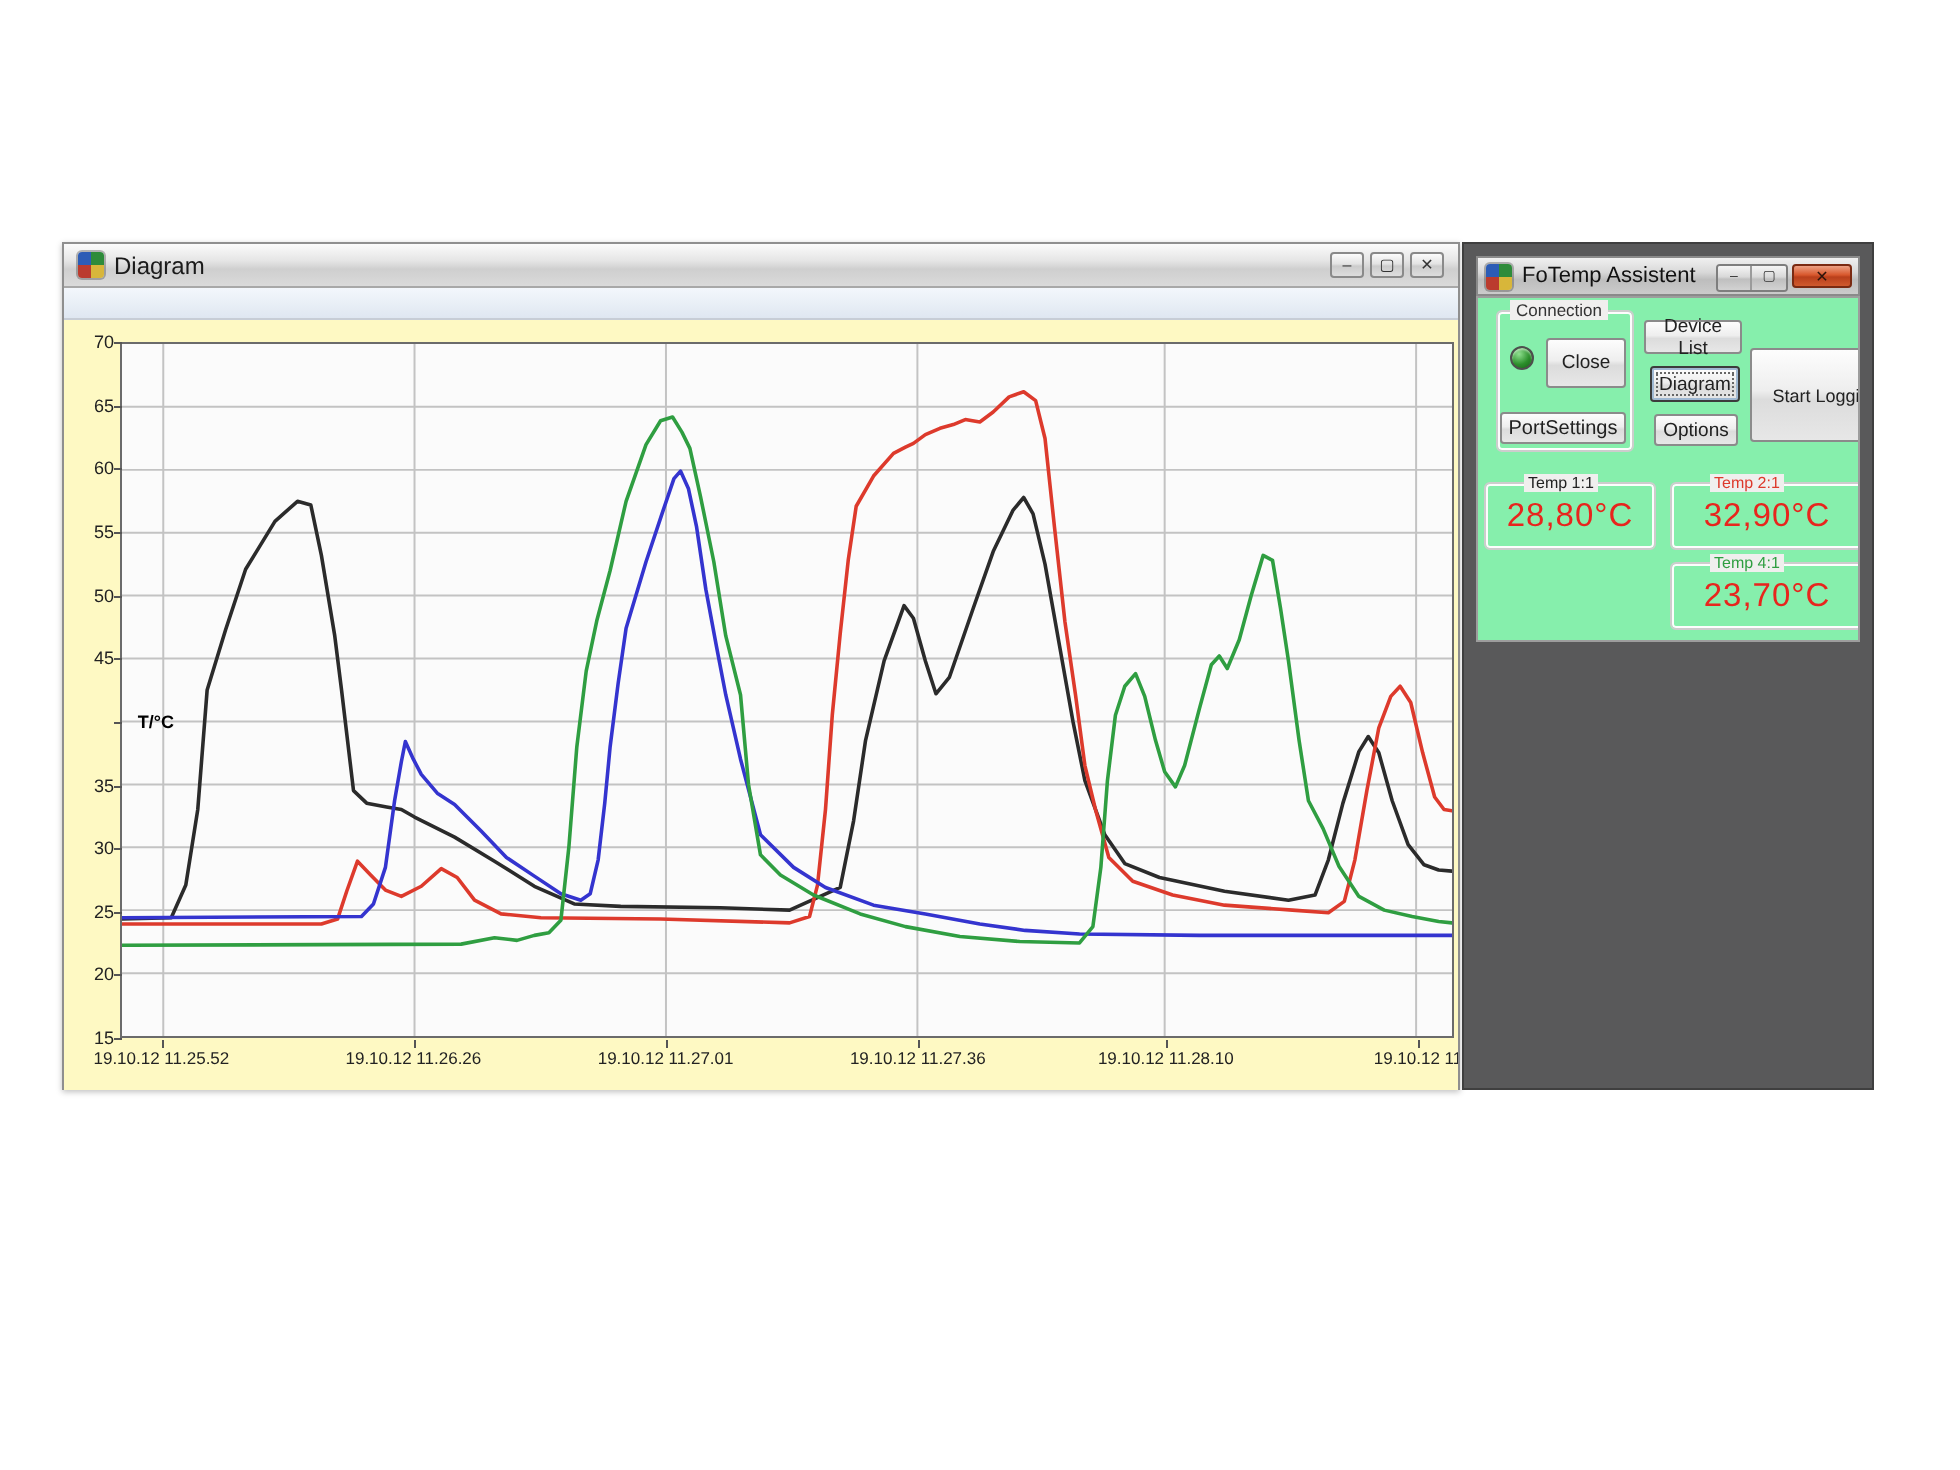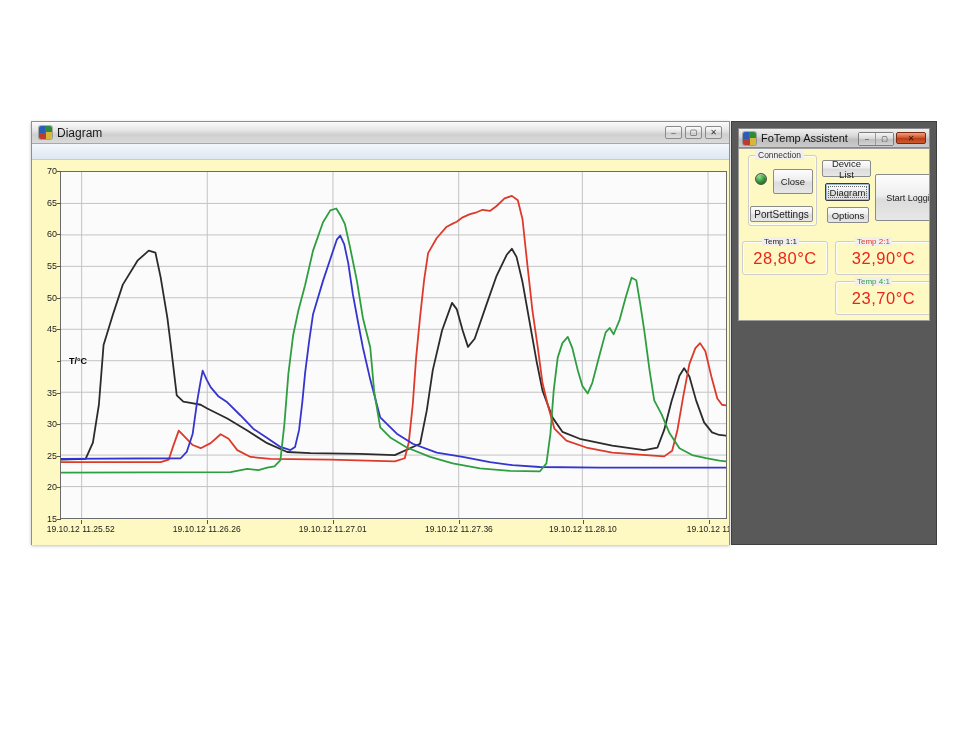--- a/index.html
+++ b/index.html
@@ -43,21 +43,21 @@
   .ft-icon{left:4px;top:3px;}
   .ft-controls{position:absolute;right:3px;top:3px;display:flex;gap:2px;}
   .ft-minmax{display:flex;border:1px solid #7e7e7e;border-radius:2px;overflow:hidden;}
   .ft-mbtn{width:17px;height:12px;background:linear-gradient(#f5f5f5,#d9d9d9 45%,#bfbfbf 55%,#d2d2d2);
     font-size:7px;line-height:11px;text-align:center;color:#333;border-right:1px solid #9b9b9b;}
   .ft-mbtn:last-child{border-right:none;}
   .ft-close{width:30px;height:12px;border:1px solid #7a2a12;border-radius:2px;
     background:linear-gradient(#eda083,#d8572c 45%,#b93f1b 55%,#cf5a2e);
     font-size:8px;line-height:11px;text-align:center;color:#2d130b;}
   .ft-body{position:absolute;left:6px;top:26px;width:192px;height:173px;
-    background:#fef9c3;border:1px solid #9d9d9d;overflow:hidden;}
+    background:#86efac;border:1px solid #9d9d9d;overflow:hidden;}
   .groupbox{position:absolute;border:1px solid #cdcdcd;border-radius:3px;
     box-shadow:inset 0 0 0 1px #fdfdfd;}
   .gb-label{position:absolute;top:-6px;left:6px;background:#f0efee;padding:0 3px;
     font-size:8.5px;color:#333;line-height:10px;white-space:nowrap;}
   .btn{position:absolute;border:1px solid #8b8b8b;border-radius:2px;
     background:linear-gradient(#fdfdfd,#eeeeee 45%,#dcdcdc 55%,#e7e7e7);
     font-size:9.5px;color:#222;text-align:center;display:flex;align-items:center;justify-content:center;}
   .btn-focused{border:1px solid #3c3c3c;box-shadow:inset 0 0 0 1px #9fb8d2;outline:1px dotted #666;outline-offset:-4px;}
   .led{position:absolute;width:12px;height:12px;border-radius:50%;
     background:radial-gradient(circle at 35% 30%,#8fe08f,#2c8f2c 55%,#145f14);

